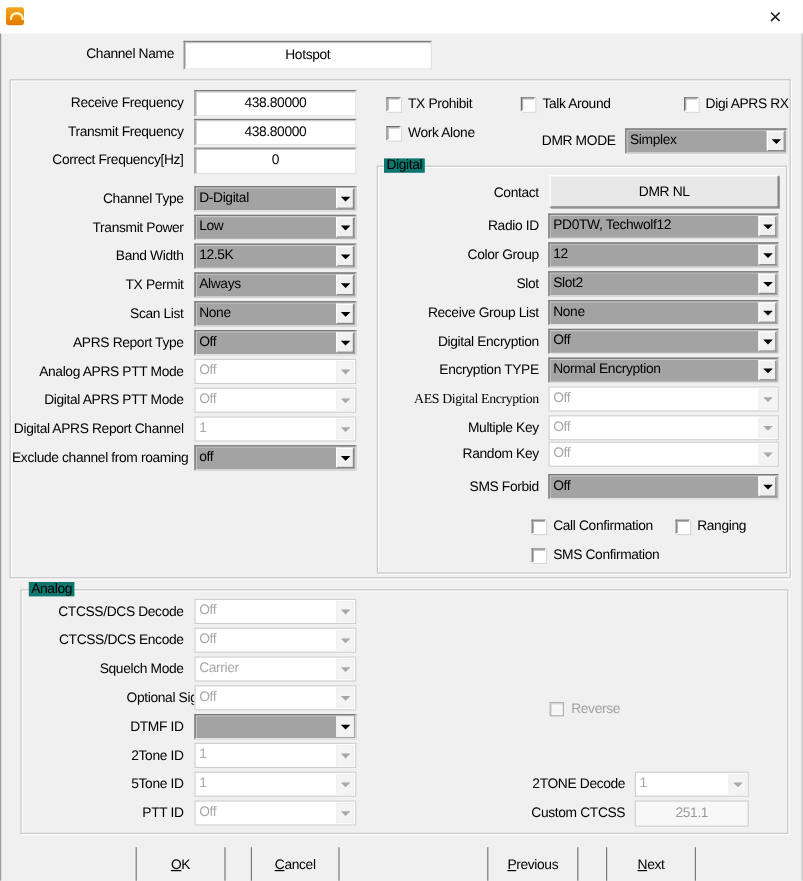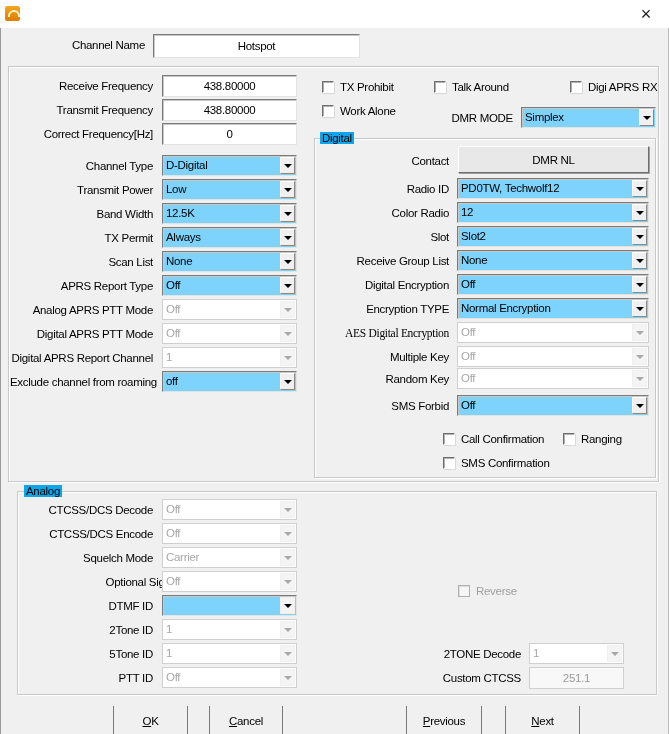--- a/index.html
+++ b/index.html
@@ -35,21 +35,21 @@
   .lbl { position: absolute; text-align: right; white-space: nowrap; font-size: 11.5px; letter-spacing: -0.3px; }
   .textbox {
     position: absolute; background: #fff;
     border: 1px solid #7a7a7a; border-right-color: #e3e3e3; border-bottom-color: #e3e3e3;
     box-shadow: inset 1px 1px 0 #c8c8c8;
     font-size: 11.5px; display: flex; align-items: center; justify-content: center;
     letter-spacing: -0.3px;
   }
   .textbox.disabled { background: #f8f8f8; color: #9a9a9a; border-color: #d0d0d0; box-shadow: none; }
   .combo {
-    position: absolute; height: 21px; background: #7dd3fc;
+    position: absolute; height: 21px; background: #a3a3a3;
     border: 1px solid #7a7a7a; border-right-color: #e3e3e3; border-bottom-color: #e3e3e3;
     box-shadow: inset 1px 1px 0 #c8c8c8;
     font-size: 11.5px; letter-spacing: -0.3px;
   }
   .combo .val { position: absolute; left: 3px; top: 3px; white-space: nowrap; }
   .combo .btn {
     position: absolute; right: 1px; top: 1px; width: 15px; height: 17px;
     background: #f0f0f0; border: 1px solid #fff; border-right-color: #888; border-bottom-color: #888;
   }
   .combo .btn::after {
@@ -68,21 +68,21 @@
     box-shadow: inset 1px 1px 0 #b0b0b0, 1px 1px 0 #d8d8d8;
   }
   .chk.disabled { color: #a0a0a0; }
   .chk.disabled .box { border-color: #b0b0b0; box-shadow: inset 1px 1px 0 #ddd; background: #f6f6f6; }
 
   .groupbox {
     position: absolute; border: 1px solid #c8c8c8;
     box-shadow: 1px 1px 0 #fff, inset 1px 1px 0 #fff;
   }
   .group-legend {
-    position: absolute; background: #0ea5e9; padding: 0 2px; font-size: 11.5px; letter-spacing: -0.3px;
+    position: absolute; background: #0f766e; padding: 0 2px; font-size: 11.5px; letter-spacing: -0.3px;
   }
   .contact-btn {
     position: absolute; background: #e8e8e8;
     border: 1px solid #fff; border-right-color: #6e6e6e; border-bottom-color: #6e6e6e;
     box-shadow: 1px 1px 0 #a0a0a0;
     display: flex; align-items: center; justify-content: center; font-size: 11.5px; letter-spacing: -0.3px; text-align: right;
   }
   .footer-btn {
     position: absolute; top: 706px; height: 30px;
     border-left: 1px solid #7a7a7a; border-right: 1px solid #7a7a7a;
@@ -212,21 +212,21 @@
 <div class="contact-btn" style="left:458px; top:146px; width:191px; height:27px;">
   <span>DMR NL</span>
 </div>
 
 <span class="lbl" style="left:340px; top:183px; width:109px;">Radio ID</span>
 <div class="combo" style="left:457px; top:178px; width:192px;">
   <span class="val">PD0TW, Techwolf12</span>
   <span class="btn"></span>
 </div>
 
-<span class="lbl" style="left:340px; top:207px; width:109px;">Color Radio</span>
+<span class="lbl" style="left:340px; top:207px; width:109px;">Color Group</span>
 <div class="combo" style="left:457px; top:202px; width:192px;">
   <span class="val">12</span>
   <span class="btn"></span>
 </div>
 
 <span class="lbl" style="left:340px; top:231px; width:109px;">Slot</span>
 <div class="combo" style="left:457px; top:226px; width:192px;">
   <span class="val">Slot2</span>
   <span class="btn"></span>
 </div>

